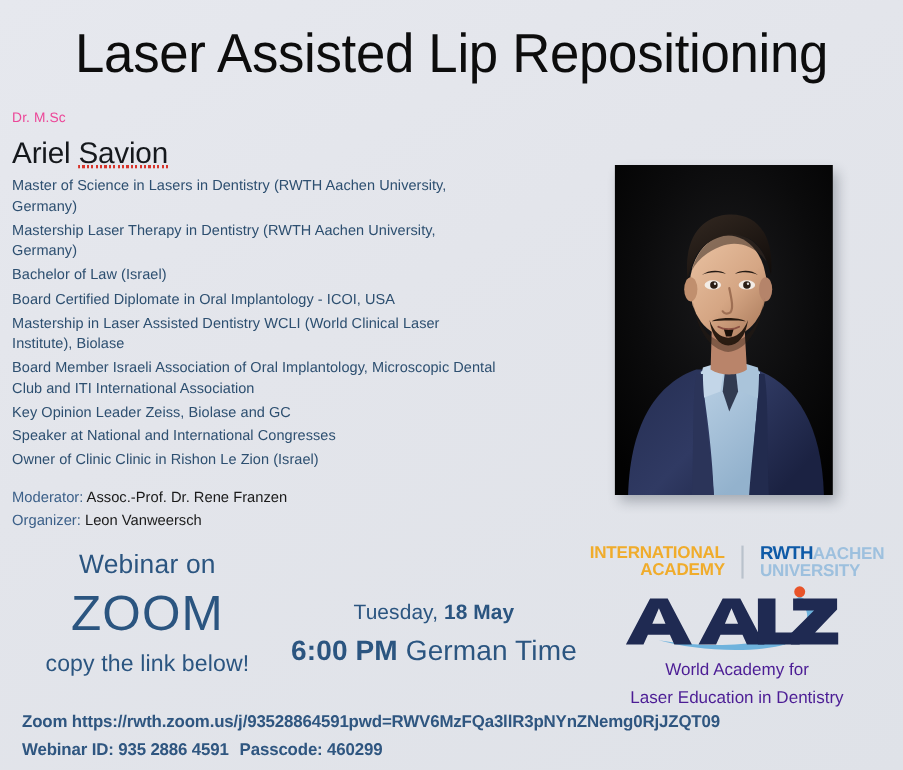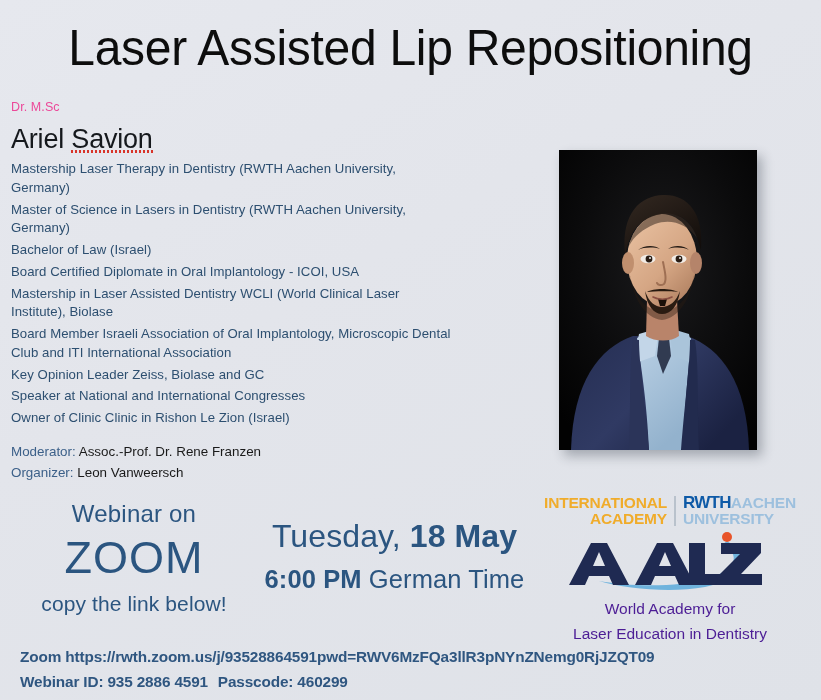--- a/index.html
+++ b/index.html
@@ -153,44 +153,45 @@
   
   .datetime-block {
     position: absolute;
     left: 262px;
     top: 512px;
     width: 265px;
     text-align: center;
     color: #2b5580;
   }
   .date-line {
-    font-size: 32px;
+    font-size: 19px;
     line-height: 1.5;
     letter-spacing: 0.1px;
+    margin-top: 32px;
   }
   .time-line {
     font-size: 25.5px;
     line-height: 1.5;
     letter-spacing: 0.1px;
   }
   .bold-part { font-weight: bold; }
 
   
   .logo-block {
     position: absolute;
     left: 524px;
     top: 494px;
     width: 292px;
     text-align: center;
   }
   .logo-top {
     display: flex;
     align-items: center;
     justify-content: center;
-    gap: 7px;
+    gap: 15px;
     line-height: 1.02;
   }
   .intl-academy {
     text-align: right;
     color: #f0ac2b;
     font-weight: bold;
     font-size: 15.5px;
     letter-spacing: -0.2px;
     font-family: "Liberation Sans Narrow", "Liberation Sans", sans-serif;
   }
@@ -259,22 +260,22 @@
 <body>
 
 <div class="poster">
 
   <div class="title">Laser Assisted Lip Repositioning</div>
 
   <div class="speaker-block">
     <div class="degree">Dr. M.Sc</div>
     <div class="speaker-name"><span>Ariel </span><span class="spell-underline">Savion</span></div>
     <ul class="credentials">
+      <li>Master of Science in Lasers in Dentistry  (RWTH Aachen University, Germany)</li>
       <li>Mastership Laser Therapy in Dentistry (RWTH Aachen University, Germany)</li>
-      <li>Master of Science in Lasers in Dentistry  (RWTH Aachen University, Germany)</li>
       <li>Bachelor of Law (Israel)</li>
       <li>Board Certified Diplomate in Oral Implantology - ICOI, USA</li>
       <li>Mastership in Laser Assisted Dentistry WCLI (World Clinical Laser Institute), Biolase</li>
       <li>Board Member Israeli Association of Oral Implantology, Microscopic Dental Club and ITI International Association</li>
       <li>Key Opinion Leader Zeiss, Biolase and GC</li>
       <li>Speaker at National and International Congresses</li>
       <li>Owner of Clinic Clinic in Rishon Le Zion (Israel)</li>
     </ul>
   </div>
 

